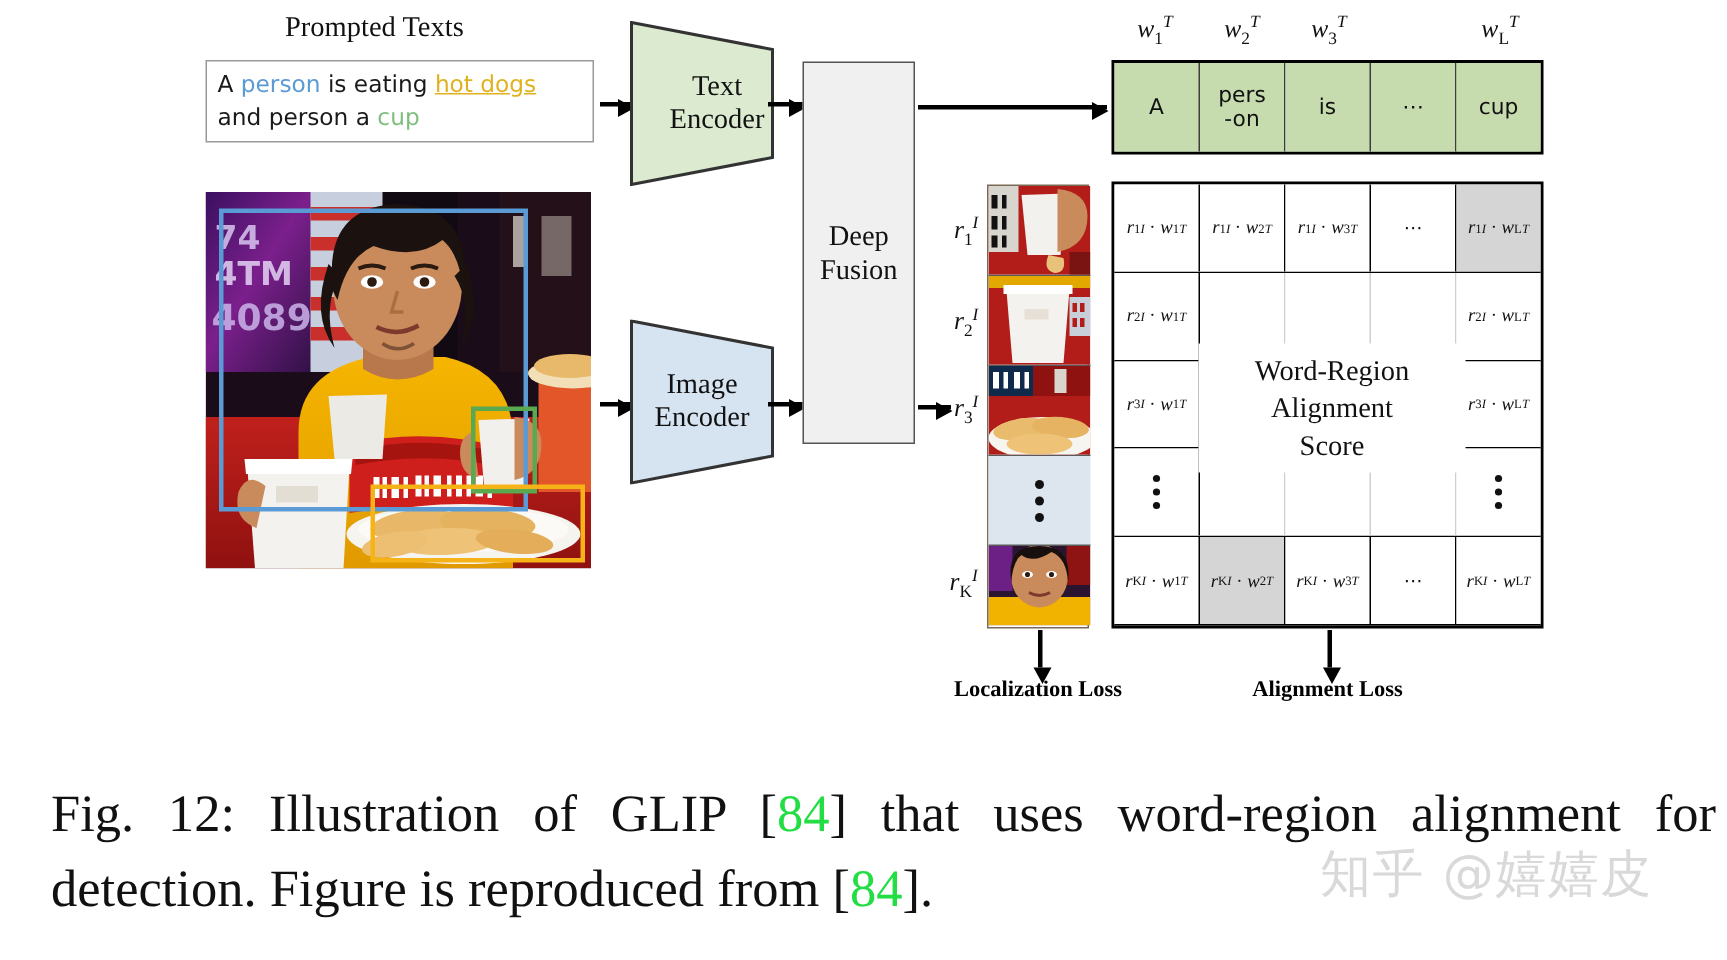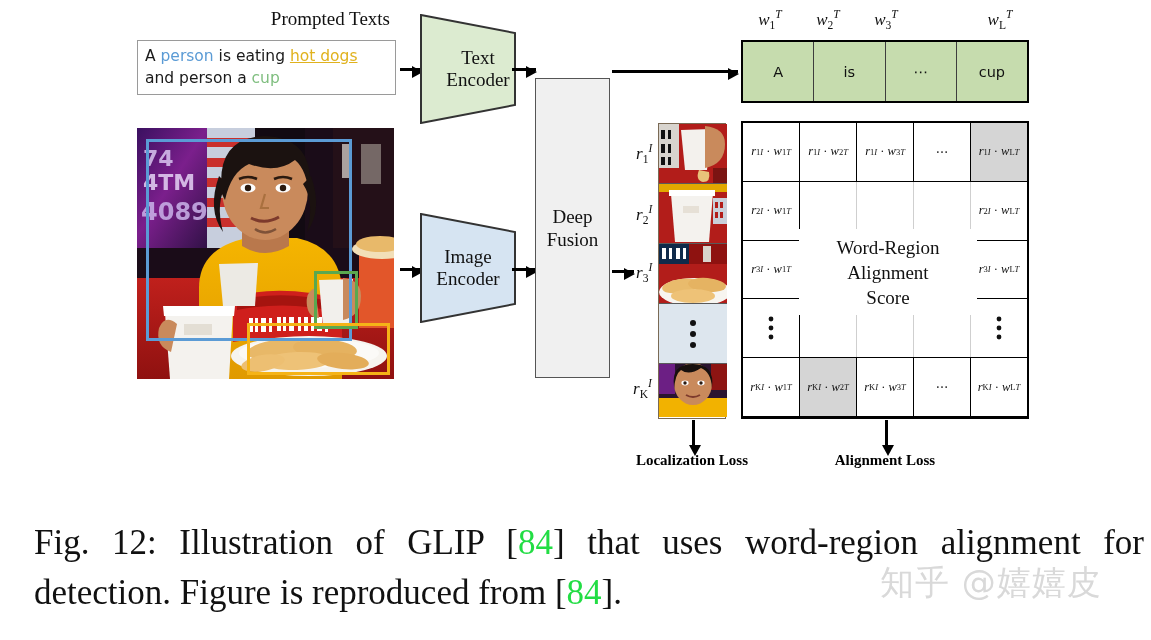--- a/index.html
+++ b/index.html
@@ -10,21 +10,21 @@
     font-family: "Liberation Serif", serif;
     overflow: hidden;
   }
   #root { position: relative; width: 1151px; height: 640px; background:#fff; }
 
   .abs { position: absolute; }
 
   
   #prompt-title {
     left: 190px; top: 8px; width: 200px;
-    font-size: 19px; color:#111; text-align:right;
+    font-size: 19px; color:#111; text-align:left;
     font-family: "Liberation Serif", serif;
   }
   #prompt-box {
     left: 137px; top: 40px; width: 259px; height: 55px;
     border: 1.5px solid #9a9a9a; background:#fff;
     padding: 4px 6px 0 7px;
     font-family: "DejaVu Sans", sans-serif;
     font-size: 15.5px; line-height: 22px; color:#1a1a1a;
   }
   #prompt-box .w-person { color:#5b9bd5; }
@@ -54,24 +54,24 @@
     position:absolute; left:0; top:0; width:100%; height:100%;
     display:flex; flex-direction:column; align-items:center; justify-content:center;
     font-family:"Liberation Serif", serif; font-size:19px; color:#111; line-height:22px;
     text-align:center;
   }
   #text-encoder { left: 420px; top: 14px; width: 116px; height: 110px; }
   #image-encoder { left: 420px; top: 213px; width: 96px; height: 110px; }
 
   
   #deep-fusion {
-    left: 535px; top: 41px; width: 75px; height: 300px;
+    left: 535px; top: 41px; width: 75px; height: 255px;
     border: 1.6px solid #555; background: #f0f0f0;
     display:flex; flex-direction:column; align-items:center; justify-content:center;
-    font-size: 19px; color:#111; line-height: 23px; text-align:center;margin-top:37px;
+    font-size: 19px; color:#111; line-height: 23px; text-align:center;
   }
 
   
   #photo-wrap { left: 137px; top: 128px; width: 257px; height: 251px; }
   #photo { position:absolute; left:0; top:0; width:100%; height:100%; overflow:hidden; }
   .bbox { position:absolute; }
   #bbox-person { left: 9px; top: 11px; width: 206px; height: 202px; border: 3px solid #5b9bd5; }
   #bbox-cup    { left: 177px; top: 143px; width: 44px;  height: 58px;  border: 3px solid #5aa84f; }
   #bbox-hotdog { left: 110px; top: 195px; width: 143px; height: 52px;  border: 3px solid #f5b317; }
 
@@ -400,20 +400,22 @@
   </div>
   <div class="abs wtop" style="left:857px; width:58px;">
     <span class="mathvar">w</span><sub>3</sub><sup><span class="mathvar">T</span></sup>
   </div>
   <div class="abs wtop" style="left:971px; width:58px;">
     <span class="mathvar">w</span><sub>L</sub><sup><span class="mathvar">T</span></sup>
   </div>
 
   <div class="abs" id="word-row">
     <div class="wcell">A</div>
+    <div class="wcell">pers
+-on</div>
     <div class="wcell">is</div>
     <div class="wcell">⋯</div>
     <div class="wcell">cup</div>
   </div>
 
   <div class="abs" id="matrix">
 
     <div class="mrow">
       <div class="mcell">
         <span class="mathvar">r</span><sub>1</sub><sup><span class="mathvar">I</span></sup>&nbsp;·&nbsp;<span class="mathvar">w</span><sub>1</sub><sup><span class="mathvar">T</span></sup>

